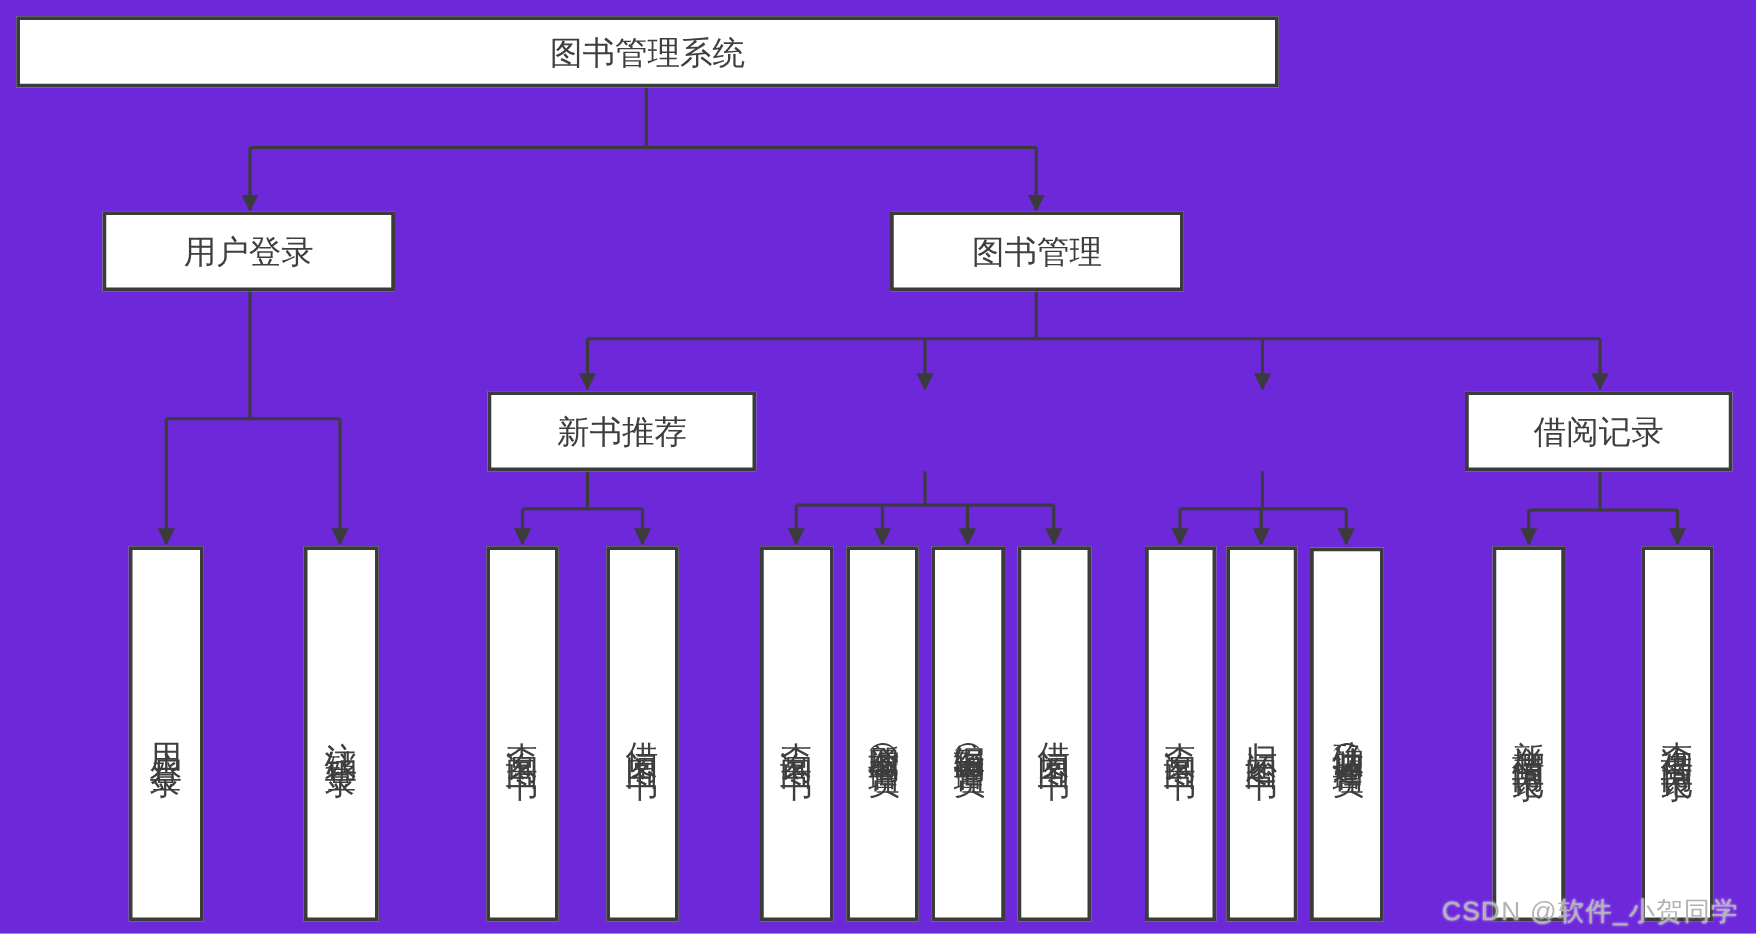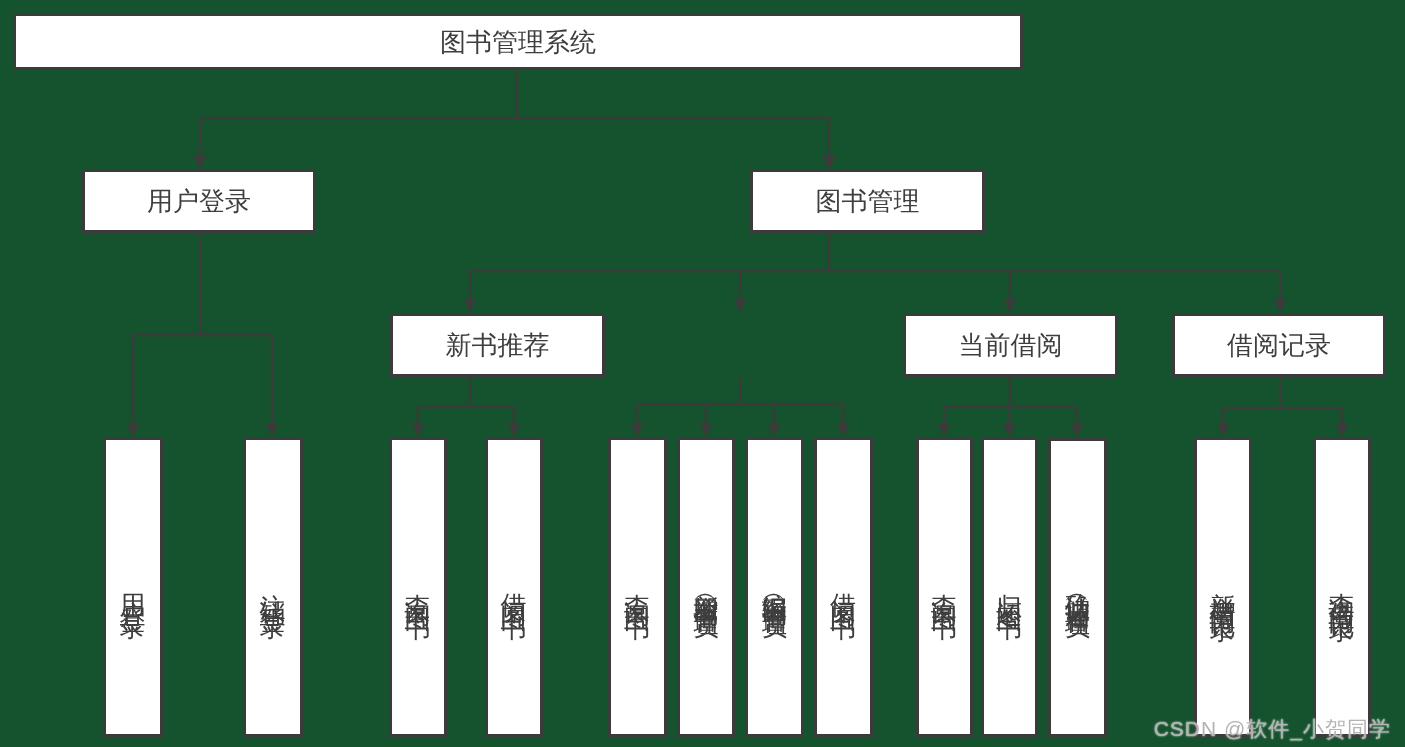--- a/index.html
+++ b/index.html
@@ -1,21 +1,21 @@
 <!DOCTYPE html>
 <html><head>
 <meta charset="utf-8">
 <style>
   html, body { margin: 0; padding: 0; background: #ffffff; }
   body { font-family: "Liberation Sans", sans-serif; }
   #canvas {
     position: relative;
     width: 1405px;
     height: 747px;
-    background: #14532d;
+    background: #6d28d9;
     overflow: hidden;
   }
   #connector-layer {
     position: absolute;
     left: 0; top: 0;
     width: 1405px; height: 747px;
     z-index: 1;
   }
   .node {
     position: absolute;
@@ -101,24 +101,23 @@
       <path d="M1280,377 V408"></path>
       <path d="M1223,408 H1342"></path>
       <path d="M1223,408 V435" marker-end="url(#arrow)"></path>
       <path d="M1342,408 V435" marker-end="url(#arrow)"></path>
     </g>
   </svg>
 
   <div class="node" style="left:13px; top:13px; width:1010px; height:57px;">图书管理系统</div>
 
   <div class="node" style="left:82px; top:169px; width:234px; height:64px;">用户登录</div>
-  <div class="node" style="left:750px; top:169px; width:235px; height:64px;">图书管理</div>
+  <div class="node" style="left:712px; top:169px; width:235px; height:64px;">图书管理</div>
 
   <div class="node" style="left:363px; top:313px; width:215px; height:64px;margin-left:27px;">新书推荐</div>
-  <div class="node" style="left:903px; top:313px; width:215px; height:64px;">当前借阅</div>
   <div class="node" style="left:1172px; top:313px; width:214px; height:64px;">借阅记录</div>
 
   <div class="node leaf ls7" style="left:103px; top:437px; width:60px; height:300px;">用户登录</div>
   <div class="node leaf ls7" style="left:243px; top:437px; width:60px; height:300px;">注销登录</div>
 
   <div class="node leaf ls7" style="left:389px; top:437px; width:58px; height:300px;">查询图书</div>
   <div class="node leaf ls7" style="left:485px; top:437px; width:58px; height:300px;">借阅图书</div>
 
   <div class="node leaf ls7" style="left:608px; top:437px; width:59px; height:300px;">查询图书</div>
   <div class="node leaf ls3" style="left:677px; top:437px; width:58px; height:300px;">新增图书（管理员）</div>

